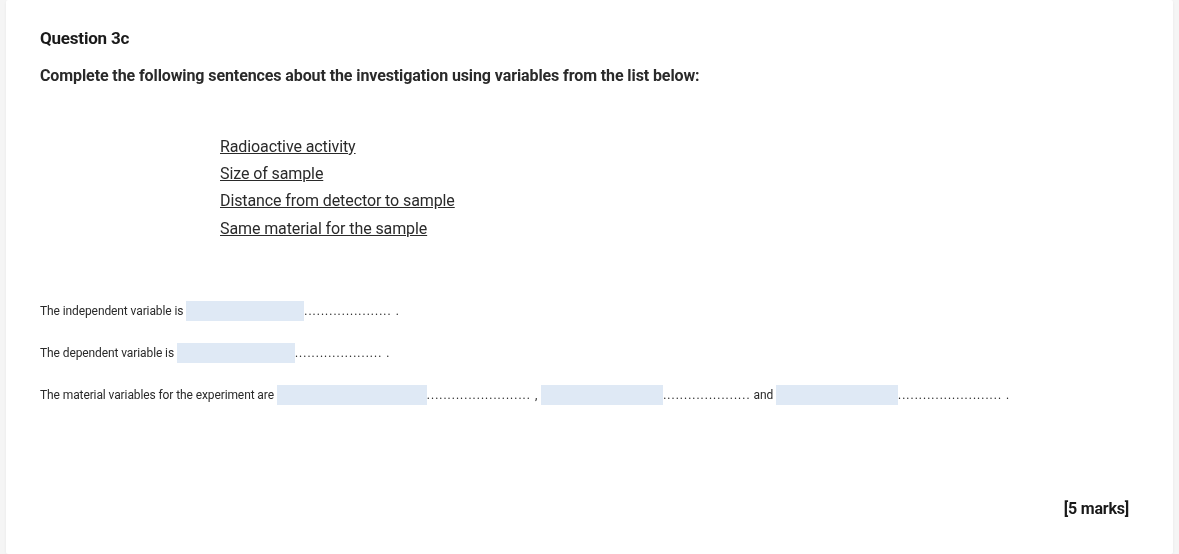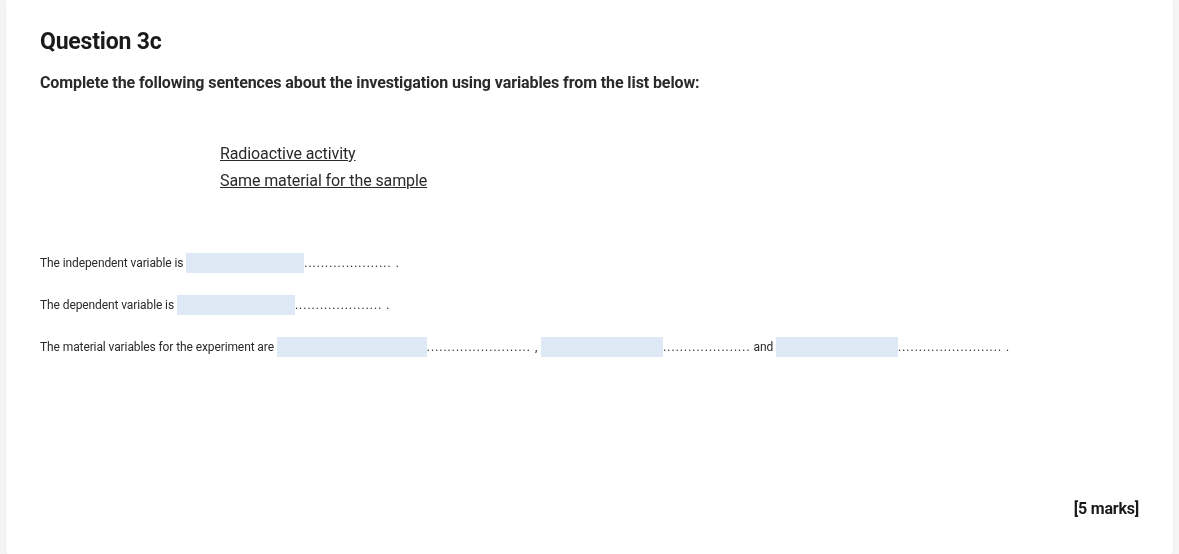--- a/index.html
+++ b/index.html
@@ -20,21 +20,21 @@
       background: #ffffff;
       margin: 0 6px;
       padding: 28px 34px 20px 34px;
       box-shadow: 0 1px 3px rgba(0,0,0,0.06);
       border-radius: 2px;
       height: 100%;
       position: relative;
     }
     .question-title {
       font-weight: 700;
-      font-size: 23px;
+      font-size: 17px;
       letter-spacing: -0.2px;
       margin-bottom: 18px;
       color: #1a1a1a;
     }
     .instruction {
       font-size: 16px;
       letter-spacing: -0.1px;
       margin-bottom: 48px;
       color: #2a2a2a;
       font-weight: bold;
@@ -79,39 +79,41 @@
     }
     .blank.w5 {
       width: 122px;
     }
     .dots {
       letter-spacing: 1px;
       color: #2a2a2a;
     }
     .marks {
       position: absolute;
-      right: 34px;
+      right: 44px;
       bottom: 36px;
       font-size: 16px;
       font-weight: 700;
       letter-spacing: -0.2px;
       color: #1a1a1a;
     }
   </style>
 </head>
 <body>
 
 <div class="card">
 
   <h2 class="question-title">Question 3c</h2>
 
   <p class="instruction">Complete the following sentences about the investigation using variables from the list below:</p>
 
   <div class="options">
     <div class="option">Radioactive activity</div>
+    <div class="option">Size of sample</div>
+    <div class="option">Distance from detector to sample</div>
     <div class="option">Same material for the sample</div>
   </div>
 
   <p class="sentence">
     <span>The independent variable is </span><span class="blank w1"></span><span class="dots">..................... .</span>
   </p>
 
   <p class="sentence">
     <span>The dependent variable is </span><span class="blank w2"></span><span class="dots">..................... .</span>
   </p>

